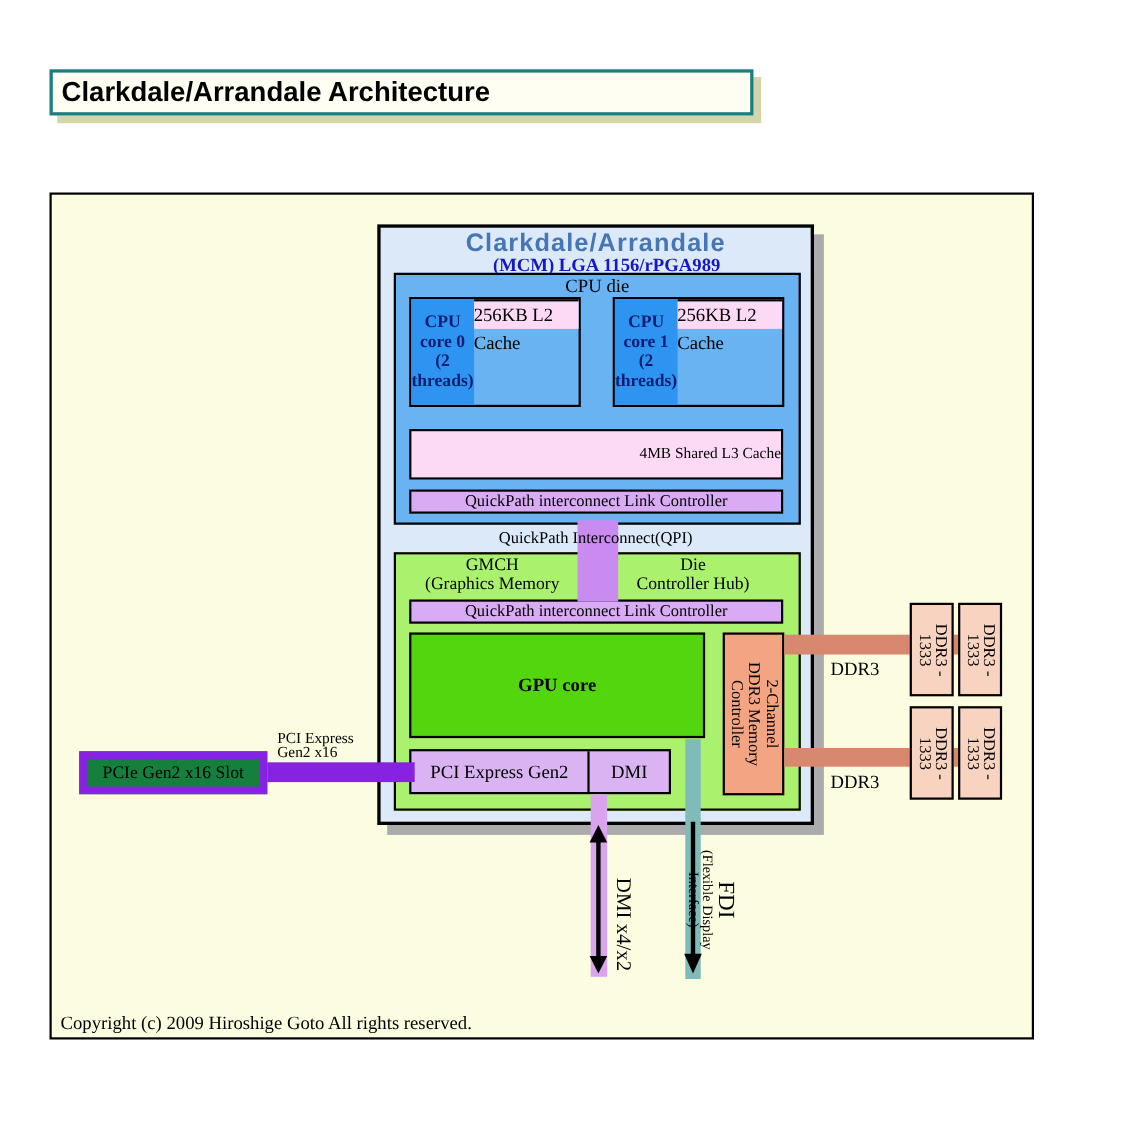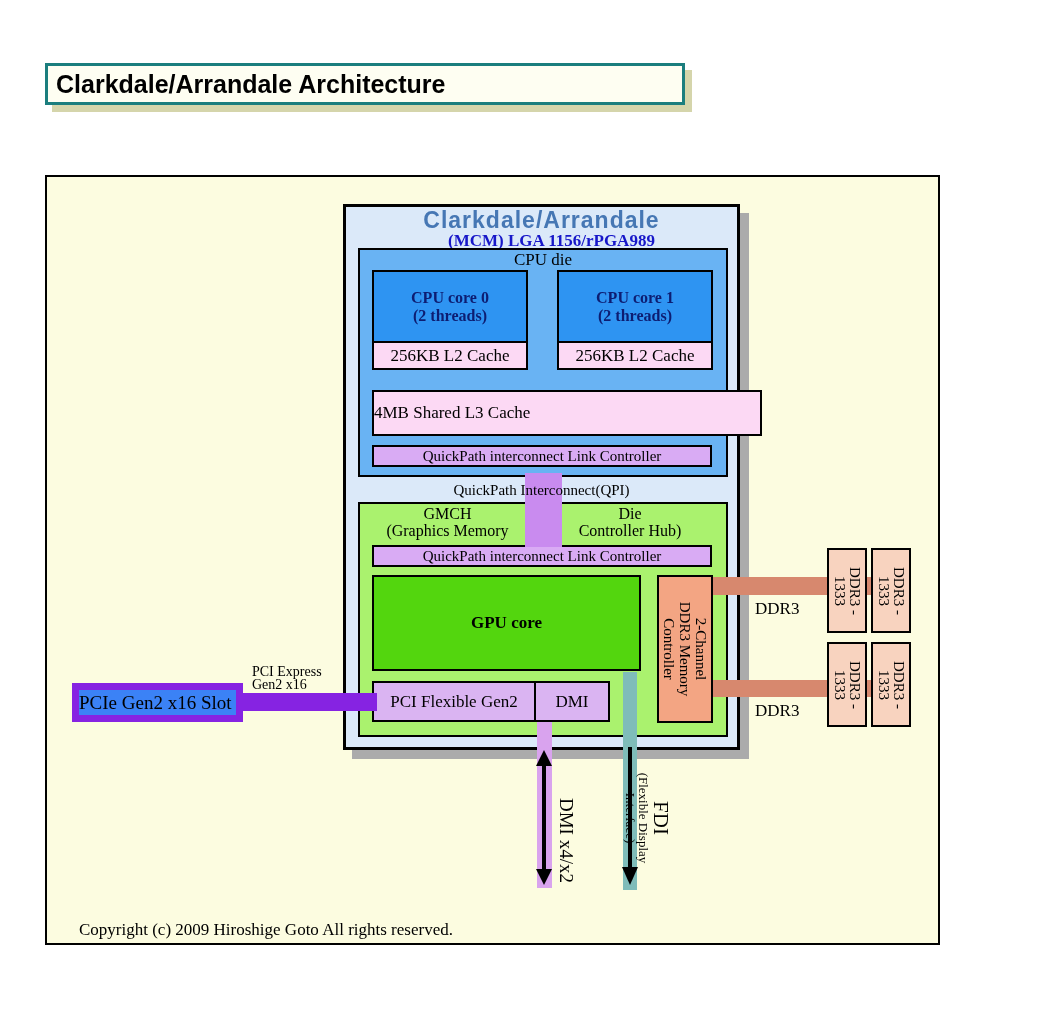--- a/index.html
+++ b/index.html
@@ -43,36 +43,36 @@
   }
 
   
   #cpu-die {
     left:12px; top:41px; width:370px; height:229px;
     background:#69b3f3; border:2px solid #000;
   }
   #cpu-die-label { width:100%; text-align:center; font-size:17px; line-height:20px; }
   .core {
     position:absolute; top:20px; width:156px; height:100px;
-    border:2px solid #000; display:flex; flex-direction:column;
+    border:2px solid #000; display:flex; flex-direction:row;
   }
   .core-top {
     flex:1; background:#2e94f2; color:#0d1d72; font-weight:bold;
     font-size:16px; line-height:18px; display:flex; flex-direction:column;
     align-items:center; justify-content:center; text-align:center;
   }
   .core-l2 {
     height:27px; border-top:2px solid #000; background:#fcd9f4;
-    font-size:17px; line-height:25px; text-align:center;
+    font-size:17px; line-height:25px; text-align:left;
   }
   #core0 { left:12px; } #core1 { left:197px; }
   #l3-cache {
-    left:12px; top:140px; width:390px; height:46px;
+    left:12px; top:140px; width:340px; height:46px;
     background:#fcd9f4; border:2px solid #000;
-    font-size:17px; line-height:42px; text-align:left;
+    font-size:14px; line-height:42px; text-align:right;
   }
   #cpu-qpi-ctrl {
     left:12px; top:195px; width:340px; height:22px;
     background:#d9abf4; border:2px solid #000;
     font-size:15px; line-height:18px; text-align:center;
   }
 
   
   #qpi-band {
     left:179px; top:266px; width:37px; height:74px;
@@ -131,22 +131,22 @@
   .module .vtext { font-size:15px; line-height:15px; }
   #mod-r1c1 { left:780px; top:371px; } #mod-r1c2 { left:824px; top:371px; }
   #mod-r2c1 { left:780px; top:465px; } #mod-r2c2 { left:824px; top:465px; }
   .ddr3-label { font-size:17px; line-height:18px; }
   #ddr3-label-1 { left:708px; top:423px; }
   #ddr3-label-2 { left:708px; top:525px; }
 
   
   #pcie-slot {
     left:25px; top:506px; width:171px; height:39px;
-    background:#3b82f6; border:7px solid #8623e2;
-    font-size:19px; line-height:25px; text-align:left; white-space:nowrap;
+    background:#15803d; border:7px solid #8623e2;
+    font-size:16px; line-height:25px; text-align:center; white-space:nowrap;
   }
   #pcie-band { left:196px; top:516px; width:134px; height:18px; background:#8623e2; z-index:6; }
   #pcie-label {
     left:205px; top:489px; width:90px; 
     font-size:14px; line-height:12.5px;
   }
   #pcie-label span { display:block; }
 
   
   #dmi-band { left:490px; top:545px; width:15px; height:166px; background:#d9a3ee; z-index:5; }
@@ -154,21 +154,21 @@
   .arrow-svg { z-index:6; }
   #dmi-arrow { left:484px; top:573px; }
   #fdi-arrow { left:570px; top:568px; }
   .rot-label { transform:rotate(90deg); transform-origin:0 0; white-space:nowrap; z-index:6; }
   #dmi-label { left:531px; top:621px; font-size:19px; line-height:24px; }
   #fdi-label { left:625px; top:585px; width:112px; text-align:center; white-space:normal; }
   #fdi-label .fdi-big { display:block; font-size:21px; line-height:22px; }
   #fdi-label .fdi-small { display:block; font-size:13px; line-height:13px; }
 
   
-  #copyright { left:55px; top:920px; font-size:17px;margin-left:24px; }
+  #copyright { left:55px; top:920px; font-size:17px; }
 </style>
 </head>
 <body>
 
 <div class="abs" id="title-box">Clarkdale/Arrandale Architecture</div>
 
 <div class="abs" id="diagram">
 
   <div class="abs" id="main-block">
     <div id="mcm-title">Clarkdale/Arrandale</div>
@@ -205,21 +205,21 @@
       <div class="gmch-hdr" id="gmch-hdr-left">
         <span>GMCH</span><br>
         <span>(Graphics Memory</span>
       </div>
 
       <div class="abs" id="gmch-qpi-ctrl">QuickPath interconnect Link Controller</div>
 
       <div class="abs" id="gpu-core">GPU core</div>
 
       <div class="abs" id="pci-dmi-row">
-        <div id="pci-cell">PCI Flexible Gen2</div>
+        <div id="pci-cell">PCI Express Gen2</div>
         <div id="dmi-cell">DMI</div>
       </div>
 
       <div class="abs" id="ddr3-ctrl">
         <div class="vtext">
           <span>2-Channel</span>
           <span>DDR3 Memory</span>
           <span>Controller</span>
         </div>
       </div>

